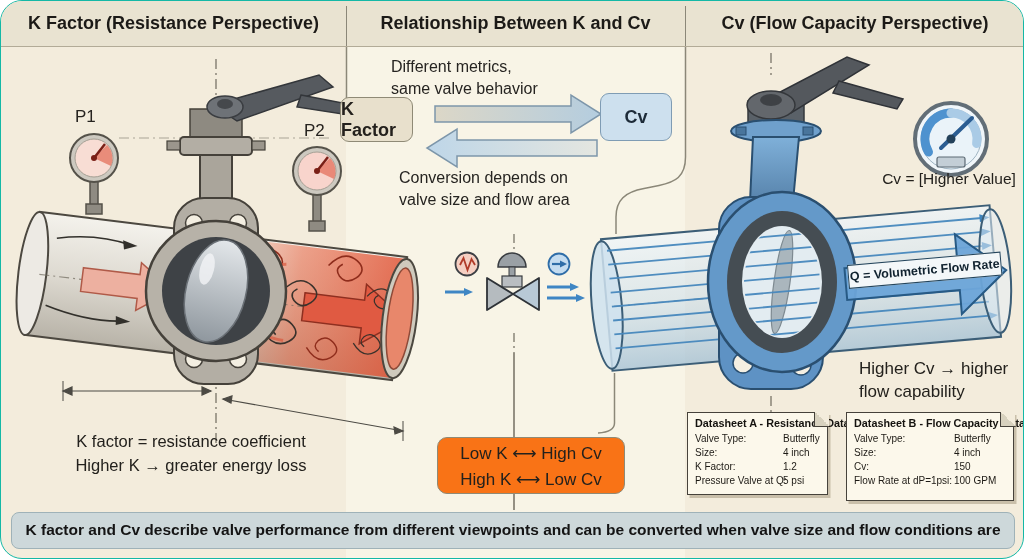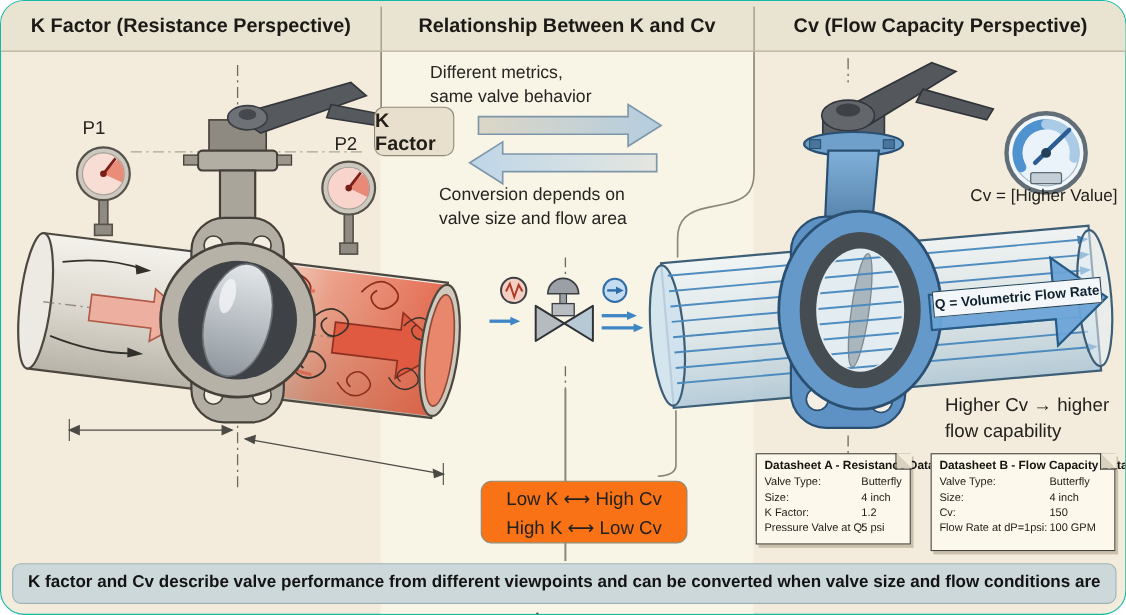--- a/index.html
+++ b/index.html
@@ -302,26 +302,31 @@
 <div class="header">
   <div class="title" style="left:0;width:345px;">K Factor (Resistance Perspective)</div>
   <div class="title" style="left:345px;width:339px;text-align:center;">Relationship Between K and Cv</div>
   <div class="title" style="left:684px;width:340px;">Cv (Flow Capacity Perspective)</div>
 </div>
 <div class="hdiv" style="left:344.5px;"></div>
 <div class="hdiv" style="left:683.5px;"></div>
 
 <div class="abs txt lbl gauge-lbl" style="left:74px;top:106px;">P1</div>
 <div class="abs txt lbl gauge-lbl" style="left:303px;top:120px;">P2</div>
+<div class="abs txt lbl caption" style="left:55px;top:428px;width:270px;">
+  <div>K factor = resistance coefficient</div>
+  <div>Higher K → greater energy loss</div>
+</div>
 
 <div class="abs txt lbl note" style="left:390px;top:55px;width:220px;">
   <div>Different metrics,</div>
   <div>same valve behavior</div>
 </div>
 <div class="abs kbox txt">K Factor</div>
+<div class="abs cvbox txt">Cv</div>
 <div class="abs txt lbl note" style="left:398px;top:166px;width:220px;">
   <div>Conversion depends on</div>
   <div>valve size and flow area</div>
 </div>
 <div class="abs relbox txt">
   <div>Low K ⟷ High Cv</div>
   <div>High K ⟷ Low Cv</div>
 </div>
 
 <div class="abs txt lbl gcaption" style="left:868px;top:169px;width:160px;">Cv = [Higher Value]</div>

